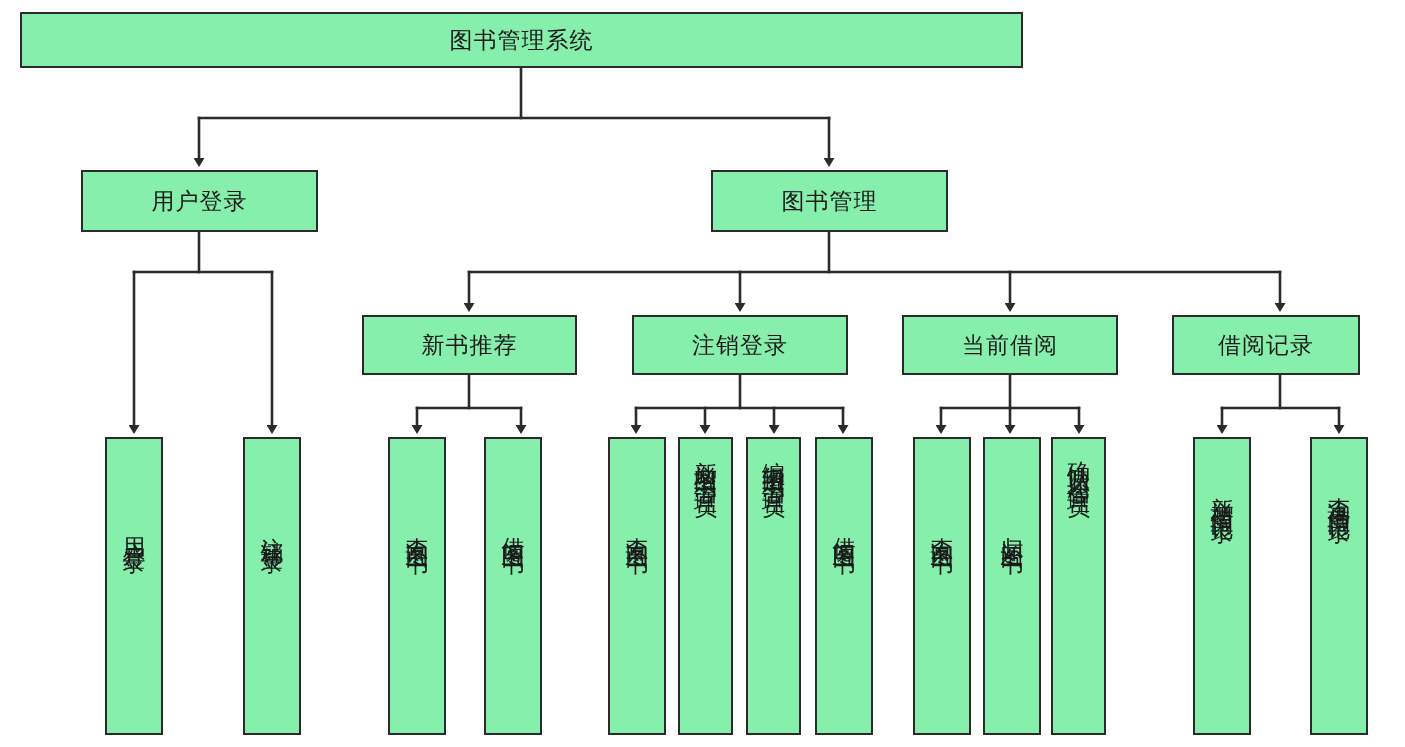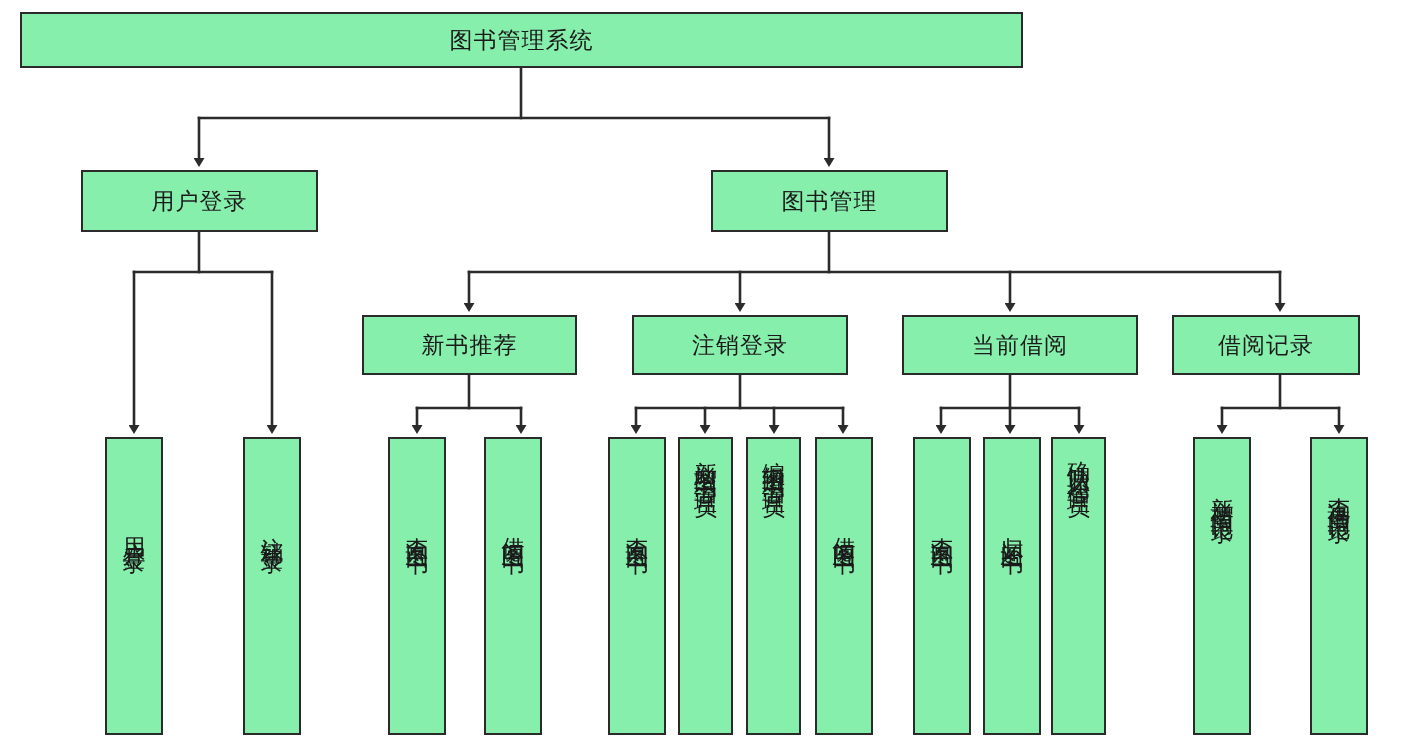--- a/index.html
+++ b/index.html
@@ -124,21 +124,21 @@
   </div>
 
   <div class="node h-node" style="left:362px;top:315px;width:215px;height:60px;">
     <span class="lbl">新书推荐</span>
   </div>
 
   <div class="node h-node" style="left:632px;top:315px;width:216px;height:60px;">
     <span class="lbl">注销登录</span>
   </div>
 
-  <div class="node h-node" style="left:902px;top:315px;width:236px;height:60px;justify-content:center;">
+  <div class="node h-node" style="left:902px;top:315px;width:216px;height:60px;justify-content:center;">
     <span class="lbl">当前借阅</span>
   </div>
 
   <div class="node h-node" style="left:1172px;top:315px;width:188px;height:60px;">
     <span class="lbl">借阅记录</span>
   </div>
 
   <div class="node v-node" style="left:105px;top:437px;width:58px;height:298px;padding-top:80px;">
     <span class="lbl">用户登录</span>
   </div>

